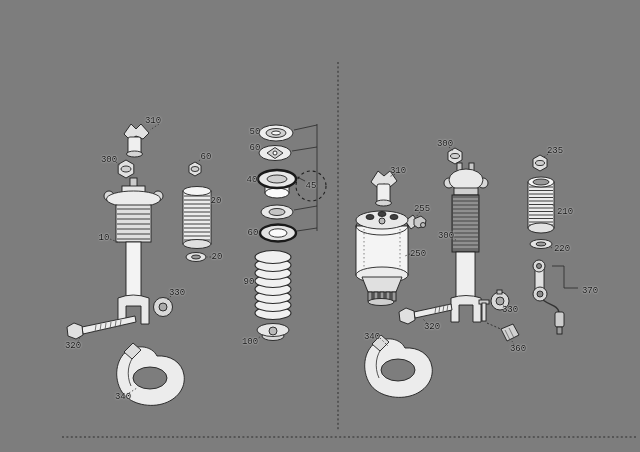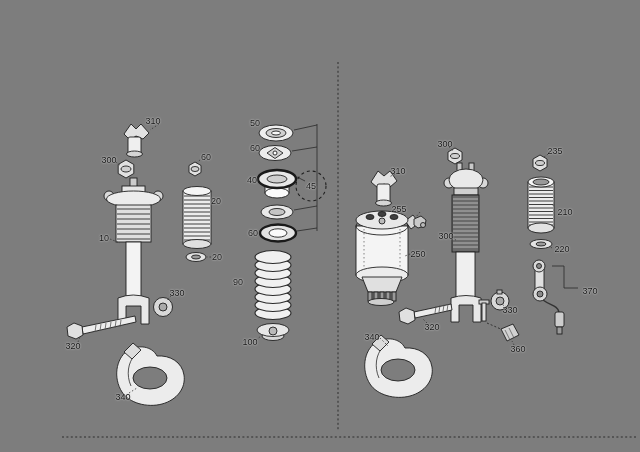--- a/index.html
+++ b/index.html
@@ -1,17 +1,17 @@
 <!DOCTYPE html>
 <html><head>
 <meta charset="utf-8">
 <style>
   html,body{margin:0;padding:0;background:#6f6f6f;}
   .stage{position:relative;width:640px;height:452px;background:#7d7d7d;
-         font-family:Liberation Sans, sans-serif;overflow:hidden;}
+         font-family:Liberation Mono, monospace;overflow:hidden;}
   .stage svg{position:absolute;left:0;top:0;}
   .lbl{position:absolute;transform:translate(-50%,-50%);font-size:9px;line-height:1;
        color:#121212;text-shadow:0 0 2px #c9c9c9,0 0 1px #d6d6d6;white-space:nowrap;cursor:default;}
   .p{stroke:#1f1f1f;stroke-width:0.9;}
   .thin{stroke:#2a2a2a;stroke-width:0.8;}
 </style>
 </head>
 <body>
 
 <div class="stage">
@@ -236,34 +236,34 @@
 
   <path d="M449,147 L453,151 M395,174 L389,177 M420,212 L416,217 M452,237 L457,241 M410,254 L405,256 M548,154 L543,158 M554,205 L551,205 M552,248 L549,246 M427,323 L423,319 M380,338 L388,346 M507,307 L503,305 M514,345 L512,341" stroke="#333333" stroke-width="0.8" stroke-dasharray="1.5,2" fill="none"></path>
 </svg>
 
   <span class="lbl" style="left:153px;top:121px">310</span>
   <span class="lbl" style="left:109px;top:160px">300</span>
   <span class="lbl" style="left:206px;top:157px">60</span>
   <span class="lbl" style="left:216px;top:201px">20</span>
   <span class="lbl" style="left:104px;top:238px">10</span>
   <span class="lbl" style="left:217px;top:257px">20</span>
-  <span class="lbl" style="left:255px;top:123px">50</span>
+  <span class="lbl" style="left:255px;top:132px">50</span>
   <span class="lbl" style="left:255px;top:148px">60</span>
   <span class="lbl" style="left:252px;top:180px">40</span>
   <span class="lbl" style="left:311px;top:186px">45</span>
   <span class="lbl" style="left:253px;top:233px">60</span>
-  <span class="lbl" style="left:238px;top:282px">90</span>
+  <span class="lbl" style="left:249px;top:282px">90</span>
   <span class="lbl" style="left:250px;top:342px">100</span>
   <span class="lbl" style="left:177px;top:293px">330</span>
   <span class="lbl" style="left:73px;top:346px">320</span>
   <span class="lbl" style="left:123px;top:397px">340</span>
 
   <span class="lbl" style="left:445px;top:144px">300</span>
   <span class="lbl" style="left:398px;top:171px">310</span>
-  <span class="lbl" style="left:399px;top:209px">255</span>
+  <span class="lbl" style="left:422px;top:209px">255</span>
   <span class="lbl" style="left:446px;top:236px">300</span>
   <span class="lbl" style="left:418px;top:254px">250</span>
   <span class="lbl" style="left:432px;top:327px">320</span>
   <span class="lbl" style="left:372px;top:337px">340</span>
   <span class="lbl" style="left:510px;top:310px">330</span>
   <span class="lbl" style="left:518px;top:349px">360</span>
   <span class="lbl" style="left:555px;top:151px">235</span>
   <span class="lbl" style="left:565px;top:212px">210</span>
   <span class="lbl" style="left:562px;top:249px">220</span>
   <span class="lbl" style="left:590px;top:291px">370</span>

